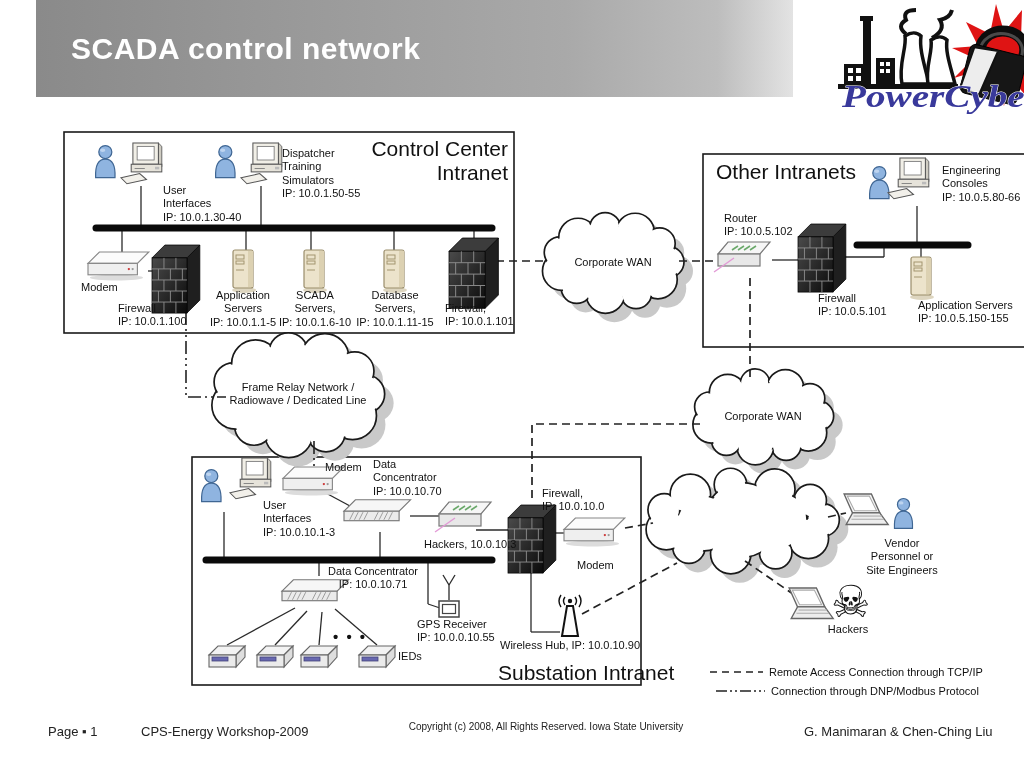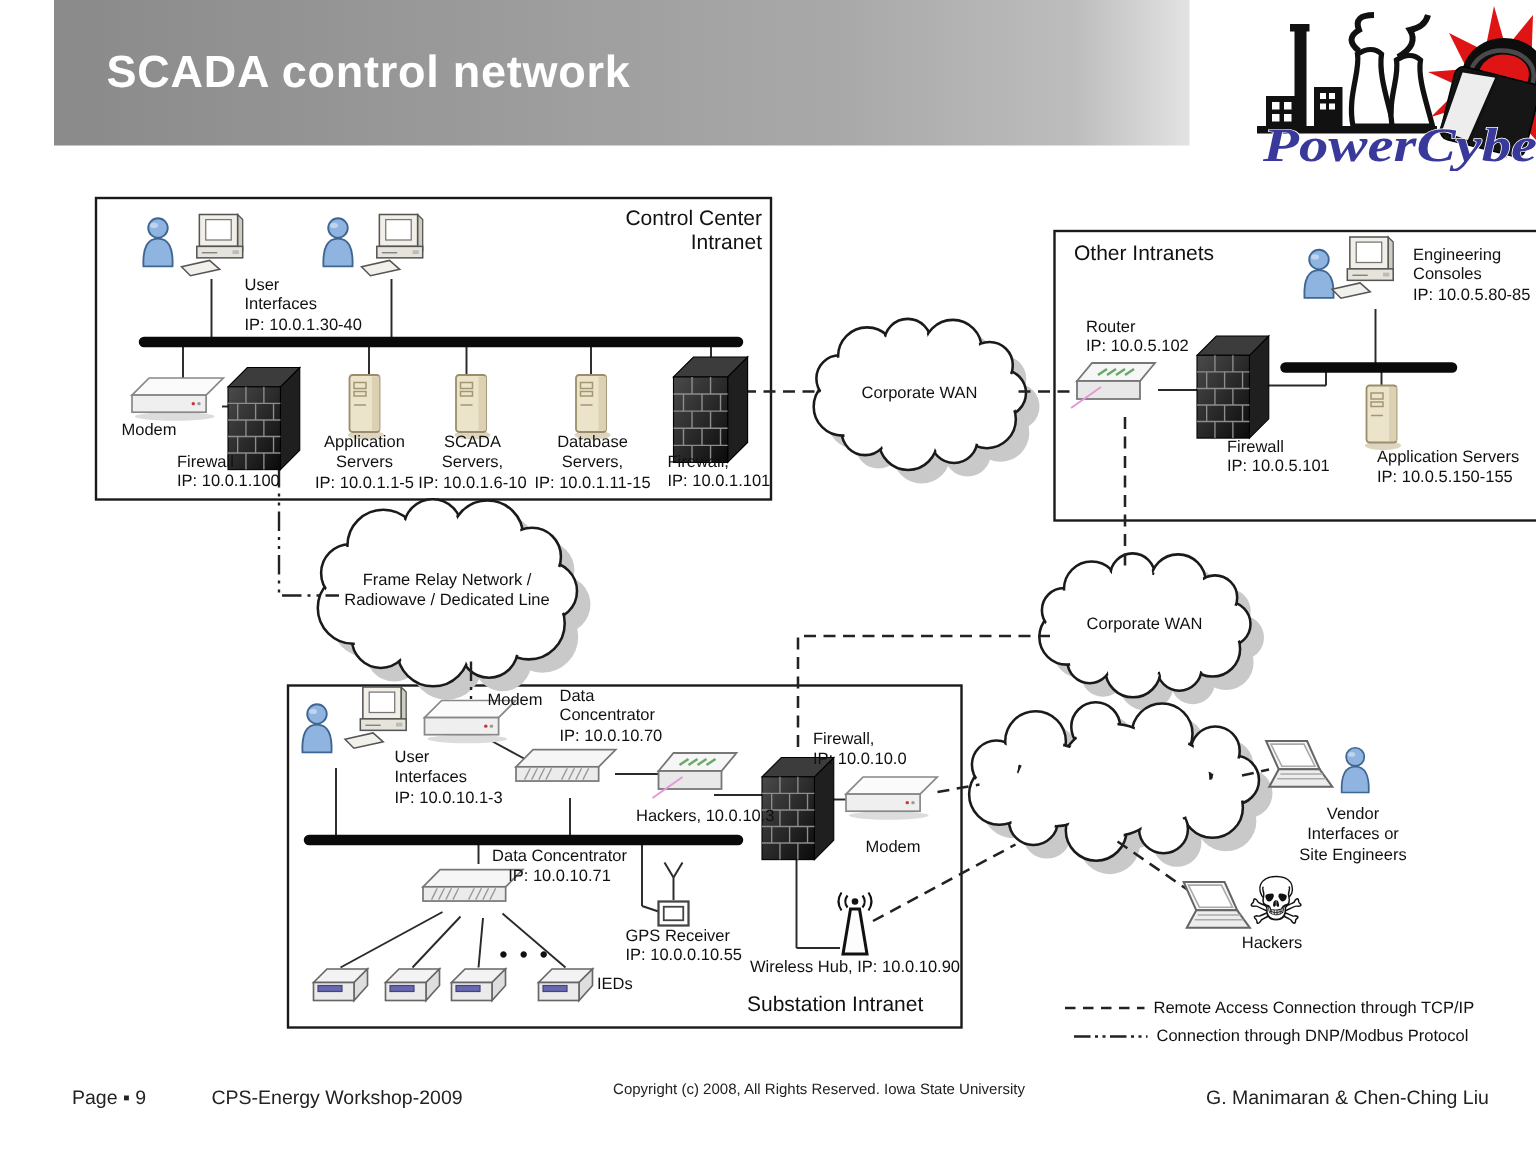--- a/index.html
+++ b/index.html
@@ -6,21 +6,21 @@
   .slide{position:relative;width:1024px;height:768px;background:#ffffff;overflow:hidden;
          font-family:"Liberation Sans",sans-serif;color:#1a1a1a;margin-left:36px;}
   .header-bar{position:absolute;left:0;top:0;width:757px;height:97px;
     background:linear-gradient(to right,#8a8a8a,#a9a9a9 70%,#bdbdbd 90%,#e3e3e3);}
   .slide-title{position:absolute;left:35px;top:32px;font-size:30px;font-weight:bold;color:#ffffff;
     letter-spacing:0.5px;}
   svg.diagram{position:absolute;left:0;top:0;width:1024px;height:768px;z-index:1;}
   .lbl{position:absolute;z-index:2;font-size:11px;line-height:1.22;white-space:pre-line;color:#111;}
   .lbl.center{text-align:center;}
   .lbl.right{text-align:right;}
-  .boxtitle{font-size:14px;line-height:1.15;}
+  .boxtitle{font-size:21px;line-height:1.15;}
   .dots{font-size:15px;font-weight:bold;letter-spacing:2px;}
   .skull{position:absolute;z-index:2;font-size:44px;color:#111;line-height:1;}
   .footer-item{position:absolute;z-index:2;font-size:13px;color:#222;}
   .footer-copy{font-size:10px;}
   .logo-wrap{position:absolute;left:788px;top:2px;width:232px;height:112px;z-index:3;}
 </style>
 </head>
 <body>
 
 <div class="slide">
@@ -456,20 +456,24 @@
     <use href="#laptop" transform="translate(806,494) scale(1.05)"></use>
     <use href="#person" transform="translate(856,498) scale(0.82)"></use>
     <use href="#laptop" transform="translate(751,588) scale(1.05)"></use>
   </svg>
 
   <div class="lbl boxtitle right" style="left:320px;top:137px;width:152px;">Control Center
 Intranet</div>
   <div class="lbl" style="left:127px;top:184px;">User
 Interfaces
 IP: 10.0.1.30-40</div>
+  <div class="lbl" style="left:246px;top:147px;">Dispatcher
+Training
+Simulators
+IP: 10.0.1.50-55</div>
   <div class="lbl" style="left:45px;top:281px;">Modem</div>
   <div class="lbl" style="left:82px;top:302px;">Firewall
 IP: 10.0.1.100</div>
   <div class="lbl center" style="left:157px;top:289px;width:100px;">Application
 Servers
 IP: 10.0.1.1-5</div>
   <div class="lbl center" style="left:229px;top:289px;width:100px;">SCADA
 Servers,
 IP: 10.0.1.6-10</div>
   <div class="lbl center" style="left:309px;top:289px;width:100px;">Database
@@ -483,21 +487,21 @@
 Radiowave / Dedicated Line</div>
   <div class="lbl center" style="left:667px;top:410px;width:120px;">Corporate WAN</div>
 
   <div class="lbl boxtitle" style="left:680px;top:160px;">Other Intranets</div>
   <div class="lbl" style="left:688px;top:212px;">Router
 IP: 10.0.5.102</div>
   <div class="lbl" style="left:782px;top:292px;">Firewall
 IP: 10.0.5.101</div>
   <div class="lbl" style="left:906px;top:164px;">Engineering
 Consoles
-IP: 10.0.5.80-85</div>
+IP: 10.0.5.80-66</div>
   <div class="lbl" style="left:882px;top:299px;">Application Servers
 IP: 10.0.5.150-155</div>
 
   <div class="lbl" style="left:227px;top:499px;">User
 Interfaces
 IP: 10.0.10.1-3</div>
   <div class="lbl" style="left:289px;top:461px;">Modem</div>
   <div class="lbl" style="left:337px;top:458px;">Data
 Concentrator
 IP: 10.0.10.70</div>
@@ -508,25 +512,25 @@
   <div class="lbl center" style="left:277px;top:565px;width:120px;">Data Concentrator
 IP: 10.0.10.71</div>
   <div class="lbl" style="left:381px;top:618px;">GPS Receiver
 IP: 10.0.0.10.55</div>
   <div class="lbl dots" style="left:297px;top:628px;">• • •</div>
   <div class="lbl" style="left:362px;top:650px;">IEDs</div>
   <div class="lbl" style="left:464px;top:639px;">Wireless Hub, IP: 10.0.10.90</div>
   <div class="lbl boxtitle" style="left:462px;top:661px;">Substation Intranet</div>
 
   <div class="lbl center" style="left:816px;top:537px;width:100px;">Vendor
-Interfaces or
+Personnel or
 Site Engineers</div>
   <div class="lbl center" style="left:787px;top:623px;width:50px;">Hackers</div>
   <div class="skull" style="left:795px;top:580px;">☠</div>
 
   <div class="lbl" style="left:733px;top:666px;">Remote Access Connection through TCP/IP</div>
   <div class="lbl" style="left:735px;top:685px;">Connection through DNP/Modbus Protocol</div>
 
-  <div class="footer-item" style="left:12px;top:724px;">Page ▪ 9</div>
+  <div class="footer-item" style="left:12px;top:724px;">Page ▪ 1</div>
   <div class="footer-item" style="left:105px;top:724px;">CPS-Energy Workshop-2009</div>
   <div class="footer-item footer-copy" style="left:280px;top:721px;width:460px;text-align:center;">Copyright (c) 2008, All Rights Reserved. Iowa State University</div>
   <div class="footer-item" style="left:768px;top:724px;">G. Manimaran &amp; Chen-Ching Liu</div>
 </div>
 
 </body></html>

